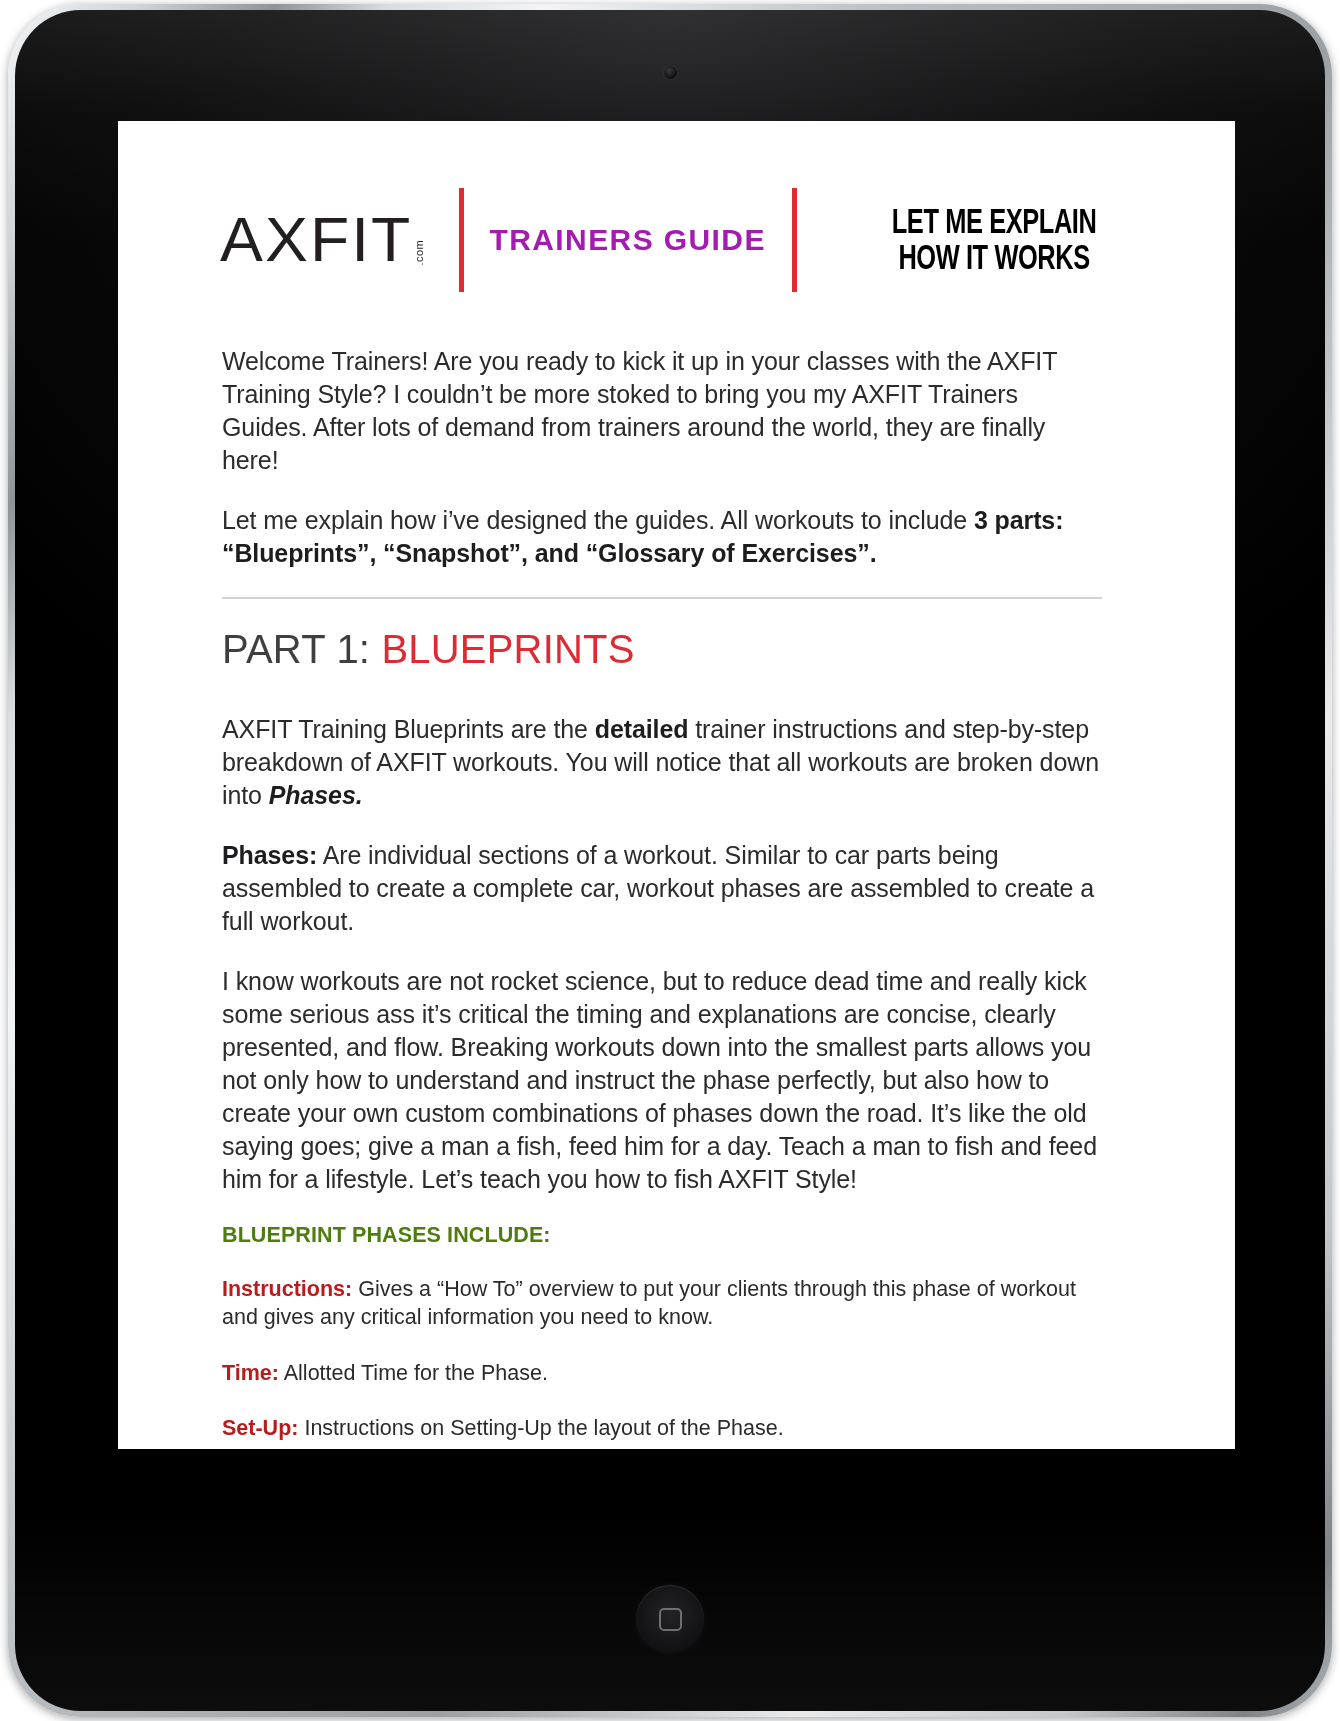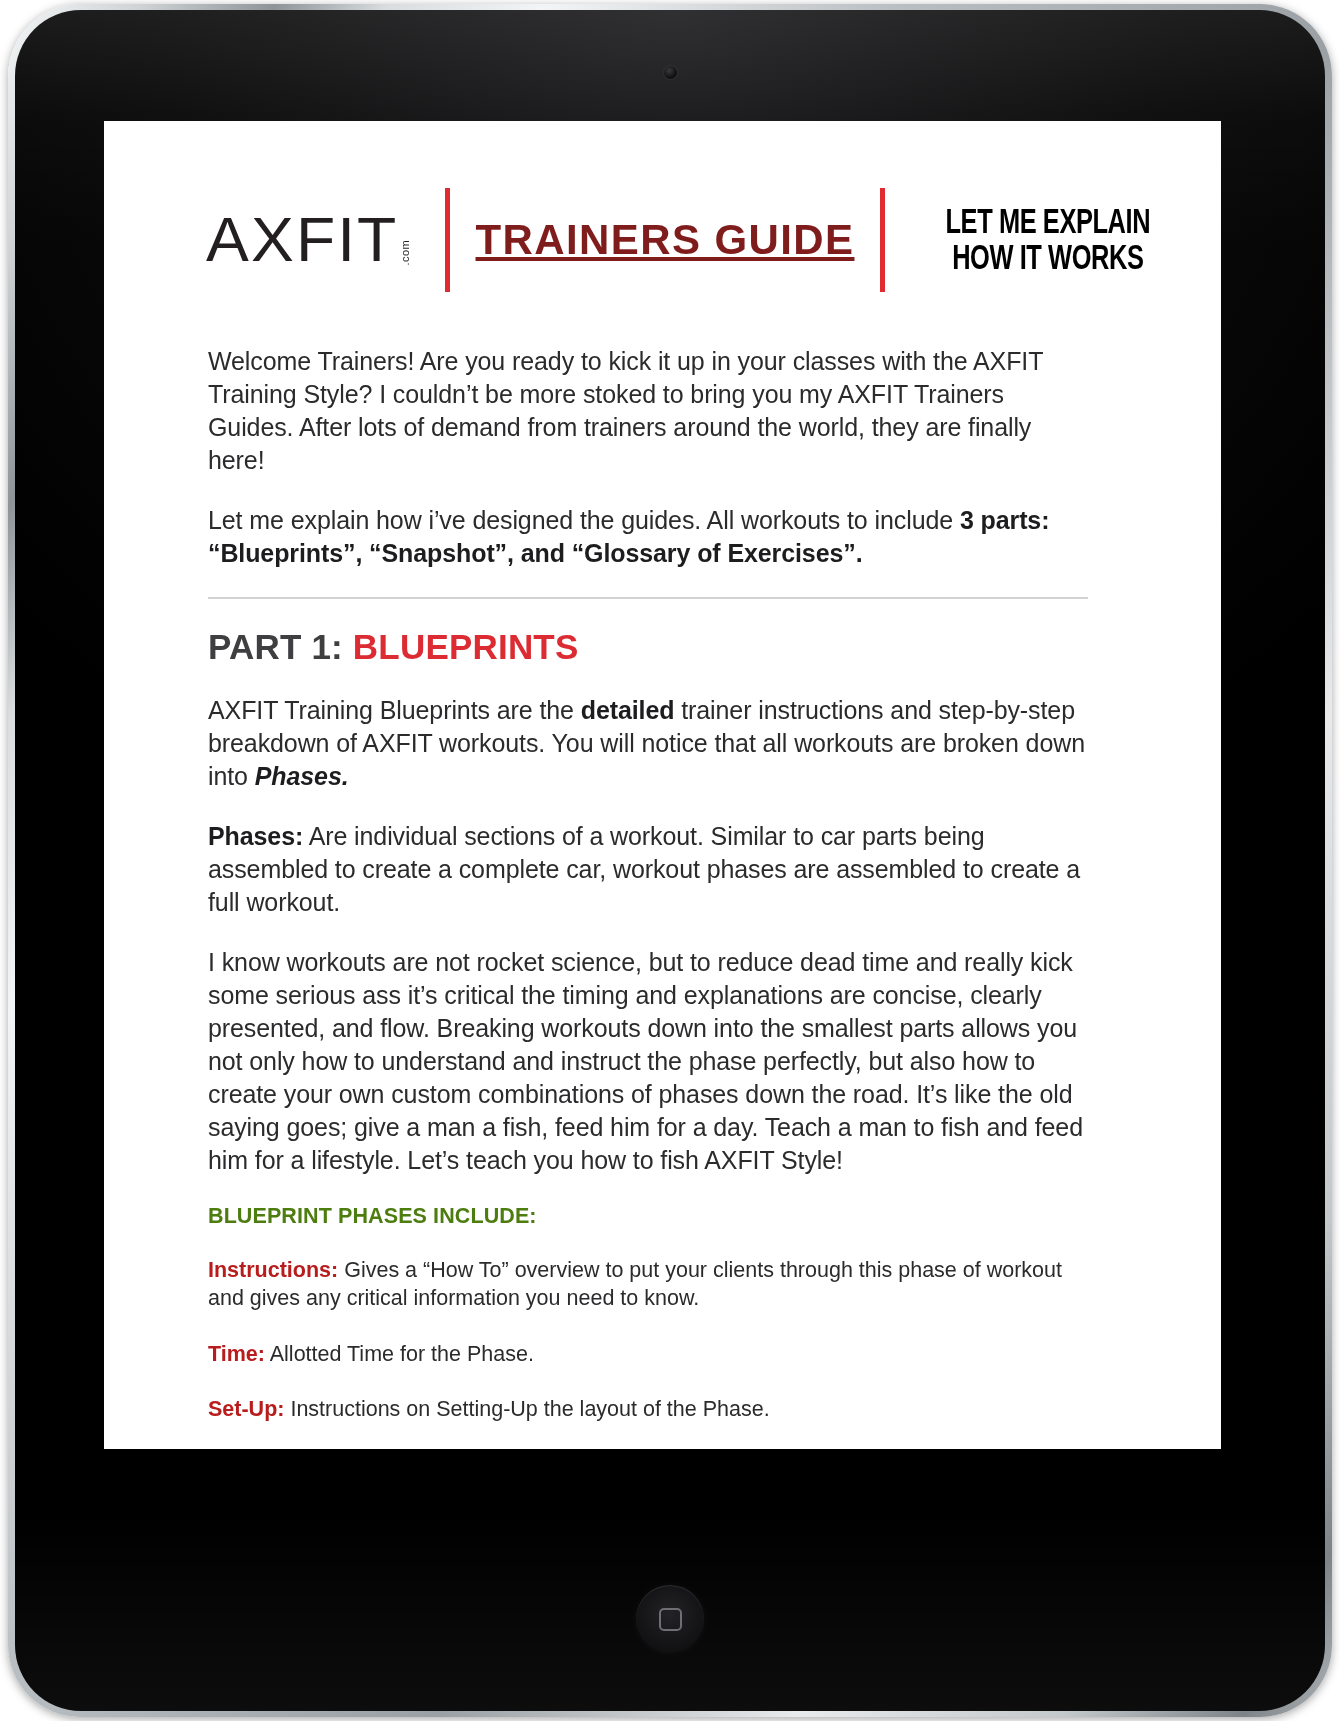--- a/index.html
+++ b/index.html
@@ -83,21 +83,21 @@
     left: 50%; top: 50%;
     width: 23px; height: 23px;
     margin: -11.5px 0 0 -11.5px;
     border: 2px solid #6d6f73;
     border-radius: 5px;
   }
 
   
   .screen {
     position: absolute;
-    left: 89px;
+    left: 103px;
     top: 111px;
     width: 1117px;
     height: 1328px;
     background: #ffffff;
     overflow: hidden;
   }
 
   .page {
     padding: 60px 82px 0 104px;
   }
@@ -133,27 +133,26 @@
     margin: 0 0 4px 3px;
     line-height: 1;
   }
   .rule-red {
     width: 5px;
     height: 104px;
     background: #e02b30;
     flex: 0 0 auto;
   }
   .guide-title {
-    font-size: 42px;
+    font-size: 30px;
     font-weight: bold;
     letter-spacing: 1.4px;
-    color: #7f1d1d;
+    color: #a21caf;
     padding: 0 26px;
     white-space: nowrap;
-    text-decoration: underline;
   }
   .explain {
     flex: 1;
     text-align: center;
     padding-left: 38px;
   }
   .explain-line {
     font-family: "Liberation Sans Narrow", "Liberation Sans", sans-serif;
     font-size: 31px;
     font-weight: bold;
@@ -179,24 +178,24 @@
   p.para i.bi { font-weight: bold; font-style: italic; color: #1d1d1f; }
 
   hr.divider {
     border: 0;
     border-top: 2px solid #d2d2d2;
     margin: 25px 0 28px 0;
     width: 100%;
   }
 
   h2.part-heading {
-    font-size: 35px;
-    font-weight: bold;
+    font-size: 40px;
+    font-weight: normal;
     letter-spacing: .2px;
-    margin-bottom: 27px;
+    margin-bottom: 41px;
     color: #3f3f41;
   }
   h2.part-heading .accent { color: #dc2b32; }
 
   h3.sub-heading {
     font-size: 21.5px;
     font-weight: bold;
     color: #4d7c0f;
     margin-bottom: 27px;
     letter-spacing: .1px;

